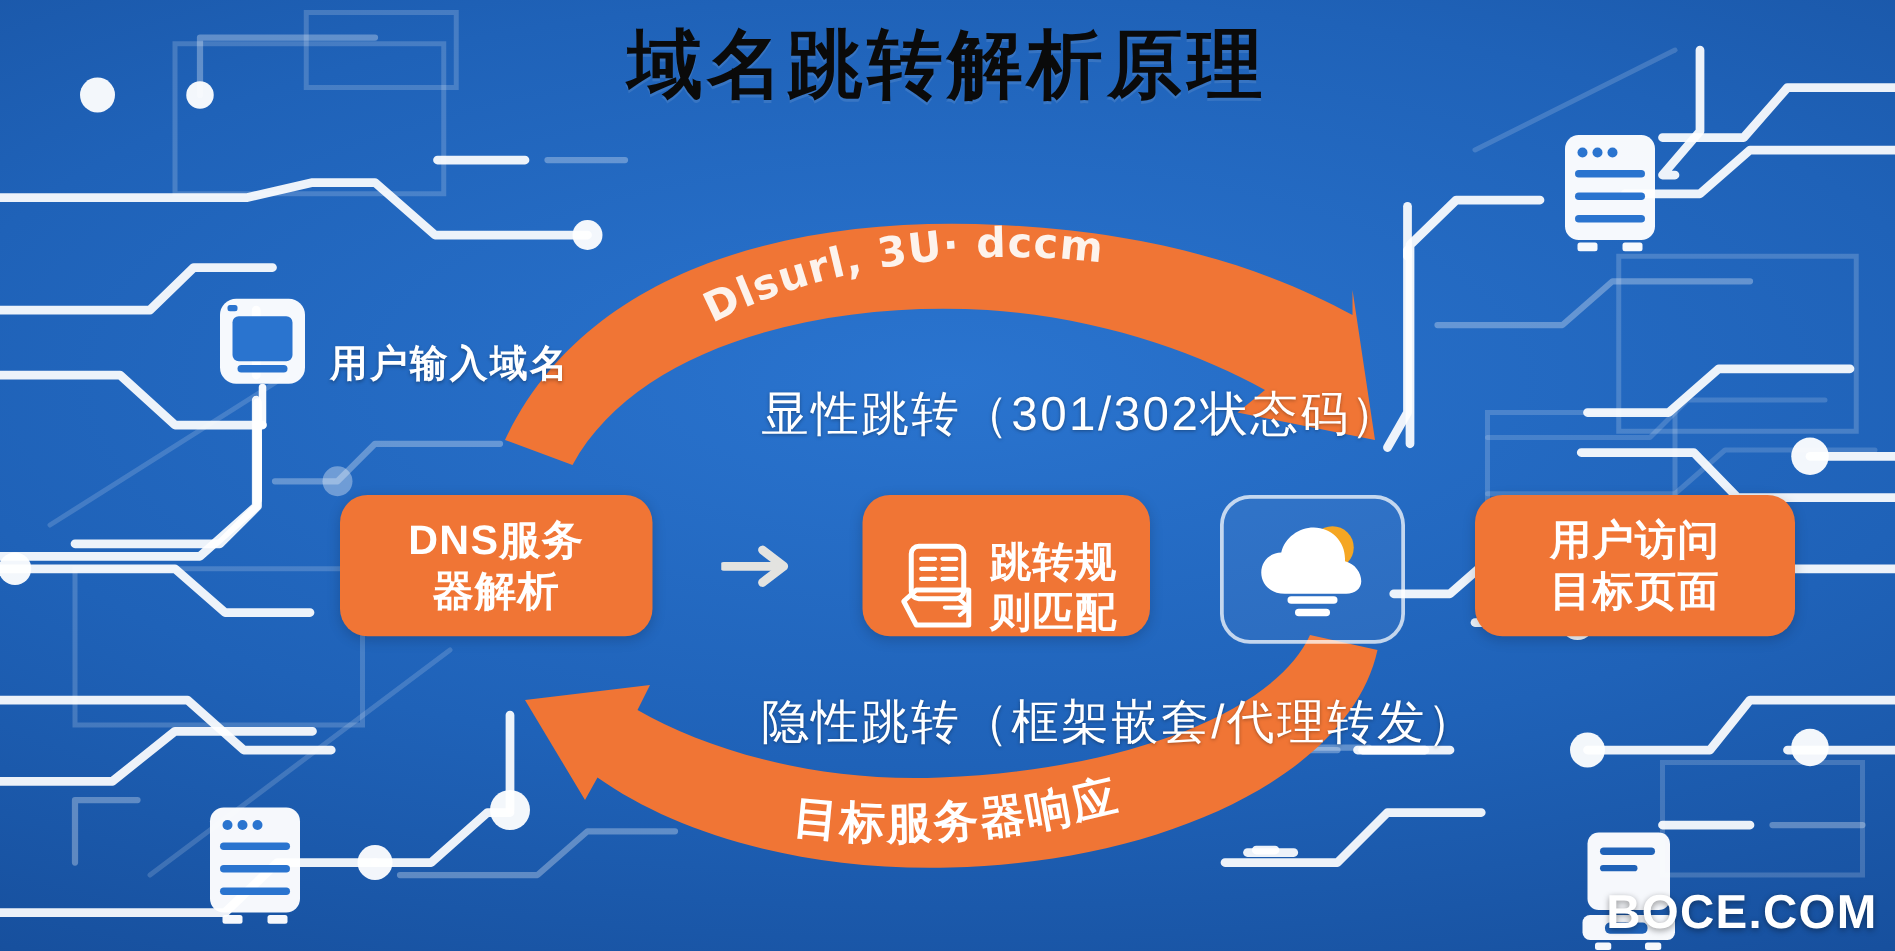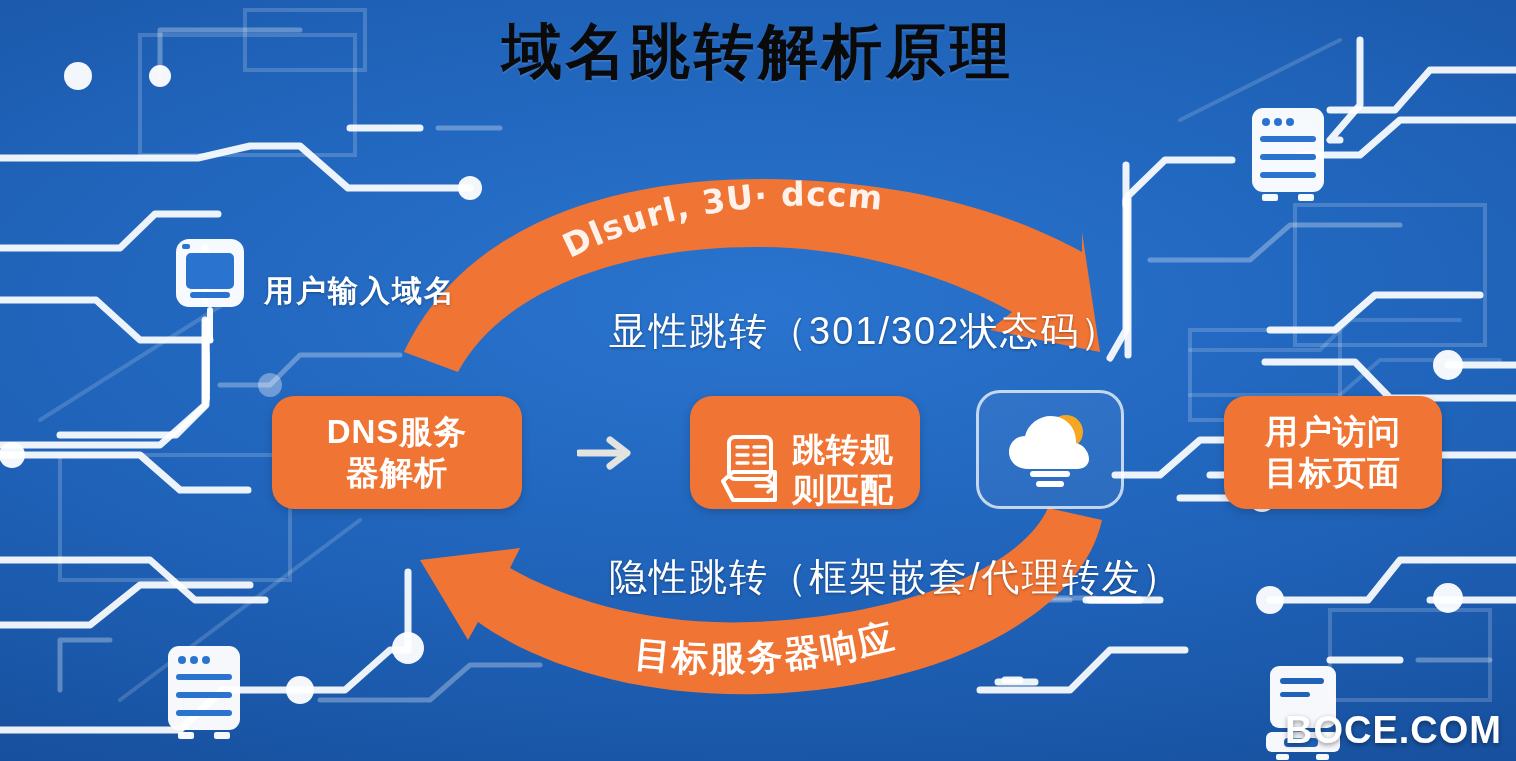--- a/index.html
+++ b/index.html
@@ -56,37 +56,37 @@
     font-size:38px;font-weight:normal;letter-spacing:2px;
     white-space:nowrap;
     text-shadow:0 1px 3px rgba(0,0,0,.35);
     margin-left:32px;
   }
 
   
   .flow{
     position:absolute;left:272px;top:396px;
     height:113px;
-    display:flex;align-items:flex-end;gap:47px;
+    display:flex;align-items:flex-start;gap:47px;
   }
   .pill{
     background:#f07535;
     border-radius:22px;
     height:113px;
     display:flex;align-items:center;justify-content:center;
     box-shadow:0 3px 10px rgba(0,0,0,.18);
   }
   .pill .txt{
     color:#ffffff;font-weight:bold;font-size:33px;line-height:1.22;
     letter-spacing:1px;text-align:center;white-space:pre-line;
   }
   .pill-dns{width:250px;}
   .pill-rule{width:226px;padding-left:4px;}
   .pill-rule .inner{display:flex;align-items:center;gap:10px;margin-top:35px;}
-  .pill-visit{width:218px;margin-left:44px;}
+  .pill-visit{width:256px;}
 
   .step-arrow{
     width:74px;height:113px;
     display:flex;align-items:center;justify-content:center;
   }
   .card-cloud{
     width:142px;height:113px;
     border:3px solid rgba(255,255,255,.72);
     border-radius:24px;
     background:rgba(255,255,255,.05);

